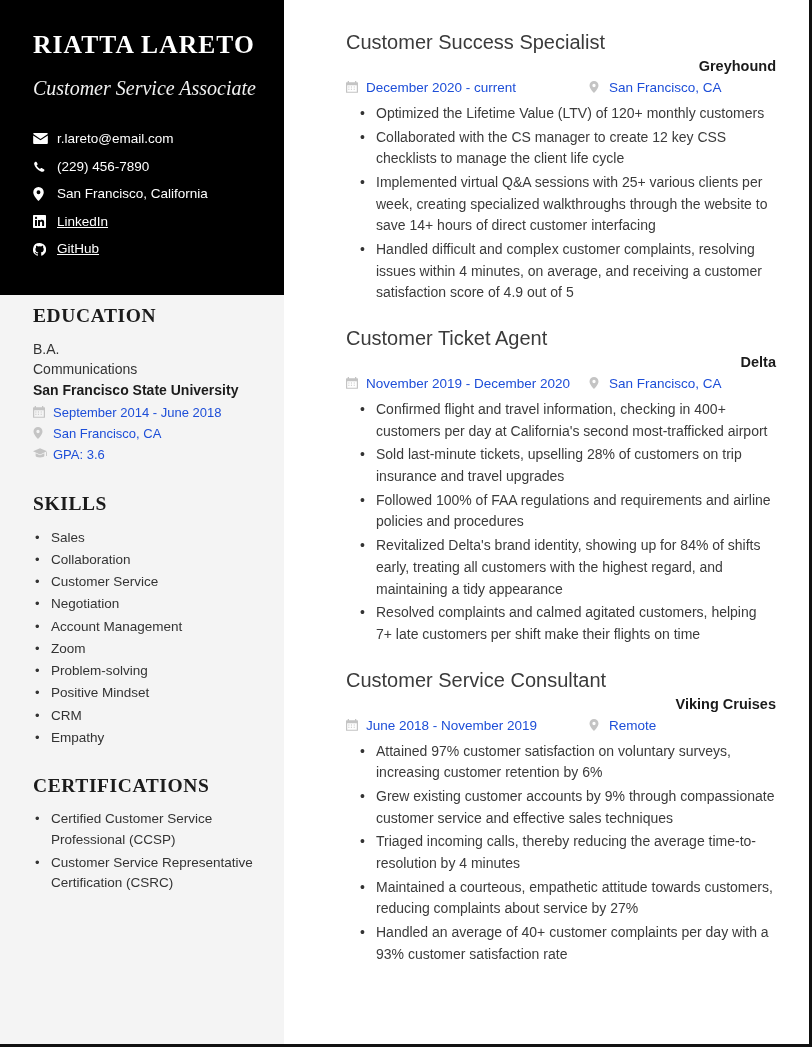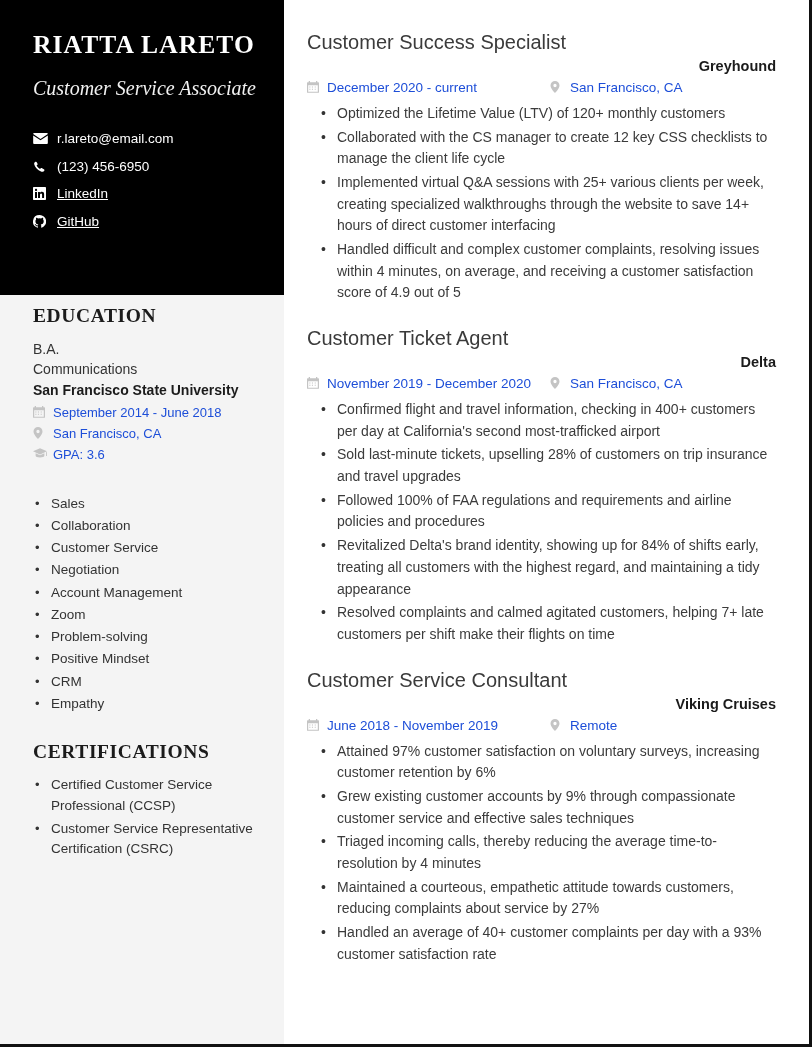--- a/index.html
+++ b/index.html
@@ -18,20 +18,21 @@
   #resume-page {
     position: relative;
     box-sizing: border-box;
     width: 812px;
     height: 1047px;
     background: #ffffff;
     border-right: 3px solid #111111;
     border-bottom: 3px solid #111111;
     display: flex;
     overflow: hidden;
+    gap: 39px;
   }
 
   
   #sidebar {
     box-sizing: border-box;
     width: 284px;
     flex: 0 0 284px;
     background: #f4f4f4;
     position: relative;
   }
@@ -236,23 +237,31 @@
           </span>
           <span>r.lareto@email.com</span>
         </li>
 
         <li class="contact-item">
           <span class="contact-icon">
             <svg width="13" height="13" viewBox="0 0 16 16" fill="currentColor">
                 <path d="M11.2 10.1c-.5-.5-1.1-.5-1.6 0l-.7.7c-.2.2-.3.2-.5.1a9 9 0 0 1-1.5-1 13 13 0 0 1-2.3-2.7c-.2-.3-.2-.5.1-.7l.7-.7c.5-.5.5-1.1 0-1.6L4.8 3c-.2-.2-.4-.4-.6-.6-.5-.5-1.1-.5-1.6 0l-.7.7c-.3.3-.4.6-.5 1 0 .7.1 1.3.4 1.9a14 14 0 0 0 2.4 4 15 15 0 0 0 5 3.9c.8.4 1.6.7 2.5.7.6 0 1.1-.2 1.5-.7l.6-.6c.5-.5.5-1.1 0-1.6z"></path>
               </svg>
           </span>
-          <span>(123) 456-6950</span>
+          <span>(229) 456-7890</span>
         </li>
 
+        <li class="contact-item">
+          <span class="contact-icon">
+            <svg width="11" height="14" viewBox="0 0 12 16" fill="currentColor">
+                <path d="M6 0a6 6 0 0 0-6 6c0 4.5 6 10 6 10s6-5.5 6-10a6 6 0 0 0-6-6m0 8.2A2.2 2.2 0 1 1 6 3.8a2.2 2.2 0 0 1 0 4.4"></path>
+              </svg>
+          </span>
+          <span>San Francisco, California</span>
+        </li>
 
         <li class="contact-item">
           <span class="contact-icon">
             <svg width="13" height="13" viewBox="0 0 16 16" fill="currentColor">
                 <path d="M14.8 0H1.2C.5 0 0 .5 0 1.2v13.6C0 15.5.5 16 1.2 16h13.6c.7 0 1.2-.5 1.2-1.2V1.2C16 .5 15.5 0 14.8 0M4.9 13.6H2.5V6h2.4zM3.7 5C3 5 2.4 4.4 2.4 3.6S3 2.2 3.7 2.2s1.4.6 1.4 1.4S4.5 5 3.7 5m9.9 8.6h-2.4V9.9c0-.9 0-2-1.2-2s-1.4 1-1.4 2v3.7H6.2V6h2.3v1h.1c.3-.6 1.1-1.3 2.3-1.3 2.4 0 2.8 1.6 2.8 3.7z"></path>
               </svg>
           </span>
           <a class="contact-link" href="#">LinkedIn</a>
         </li>
 
@@ -296,20 +305,21 @@
         <span class="meta-icon">
           <svg width="14" height="11" viewBox="0 0 16 12" fill="currentColor">
               <path d="M8 0 0 3.5 8 7l8-3.5zM3 5.6v3c0 1 2.2 2 5 2s5-1 5-2v-3L8 8zM15 4.6v4.2h1V4.2z"></path>
             </svg>
         </span>
         <span>GPA: 3.6</span>
       </div>
     </section>
 
     <section class="side-section" id="skills-section">
+      <h2 class="side-heading">SKILLS</h2>
       <ul class="bullet-list" id="skills-list">
           <li>Sales</li>
           <li>Collaboration</li>
           <li>Customer Service</li>
           <li>Negotiation</li>
           <li>Account Management</li>
           <li>Zoom</li>
           <li>Problem-solving</li>
           <li>Positive Mindset</li>
           <li>CRM</li>

